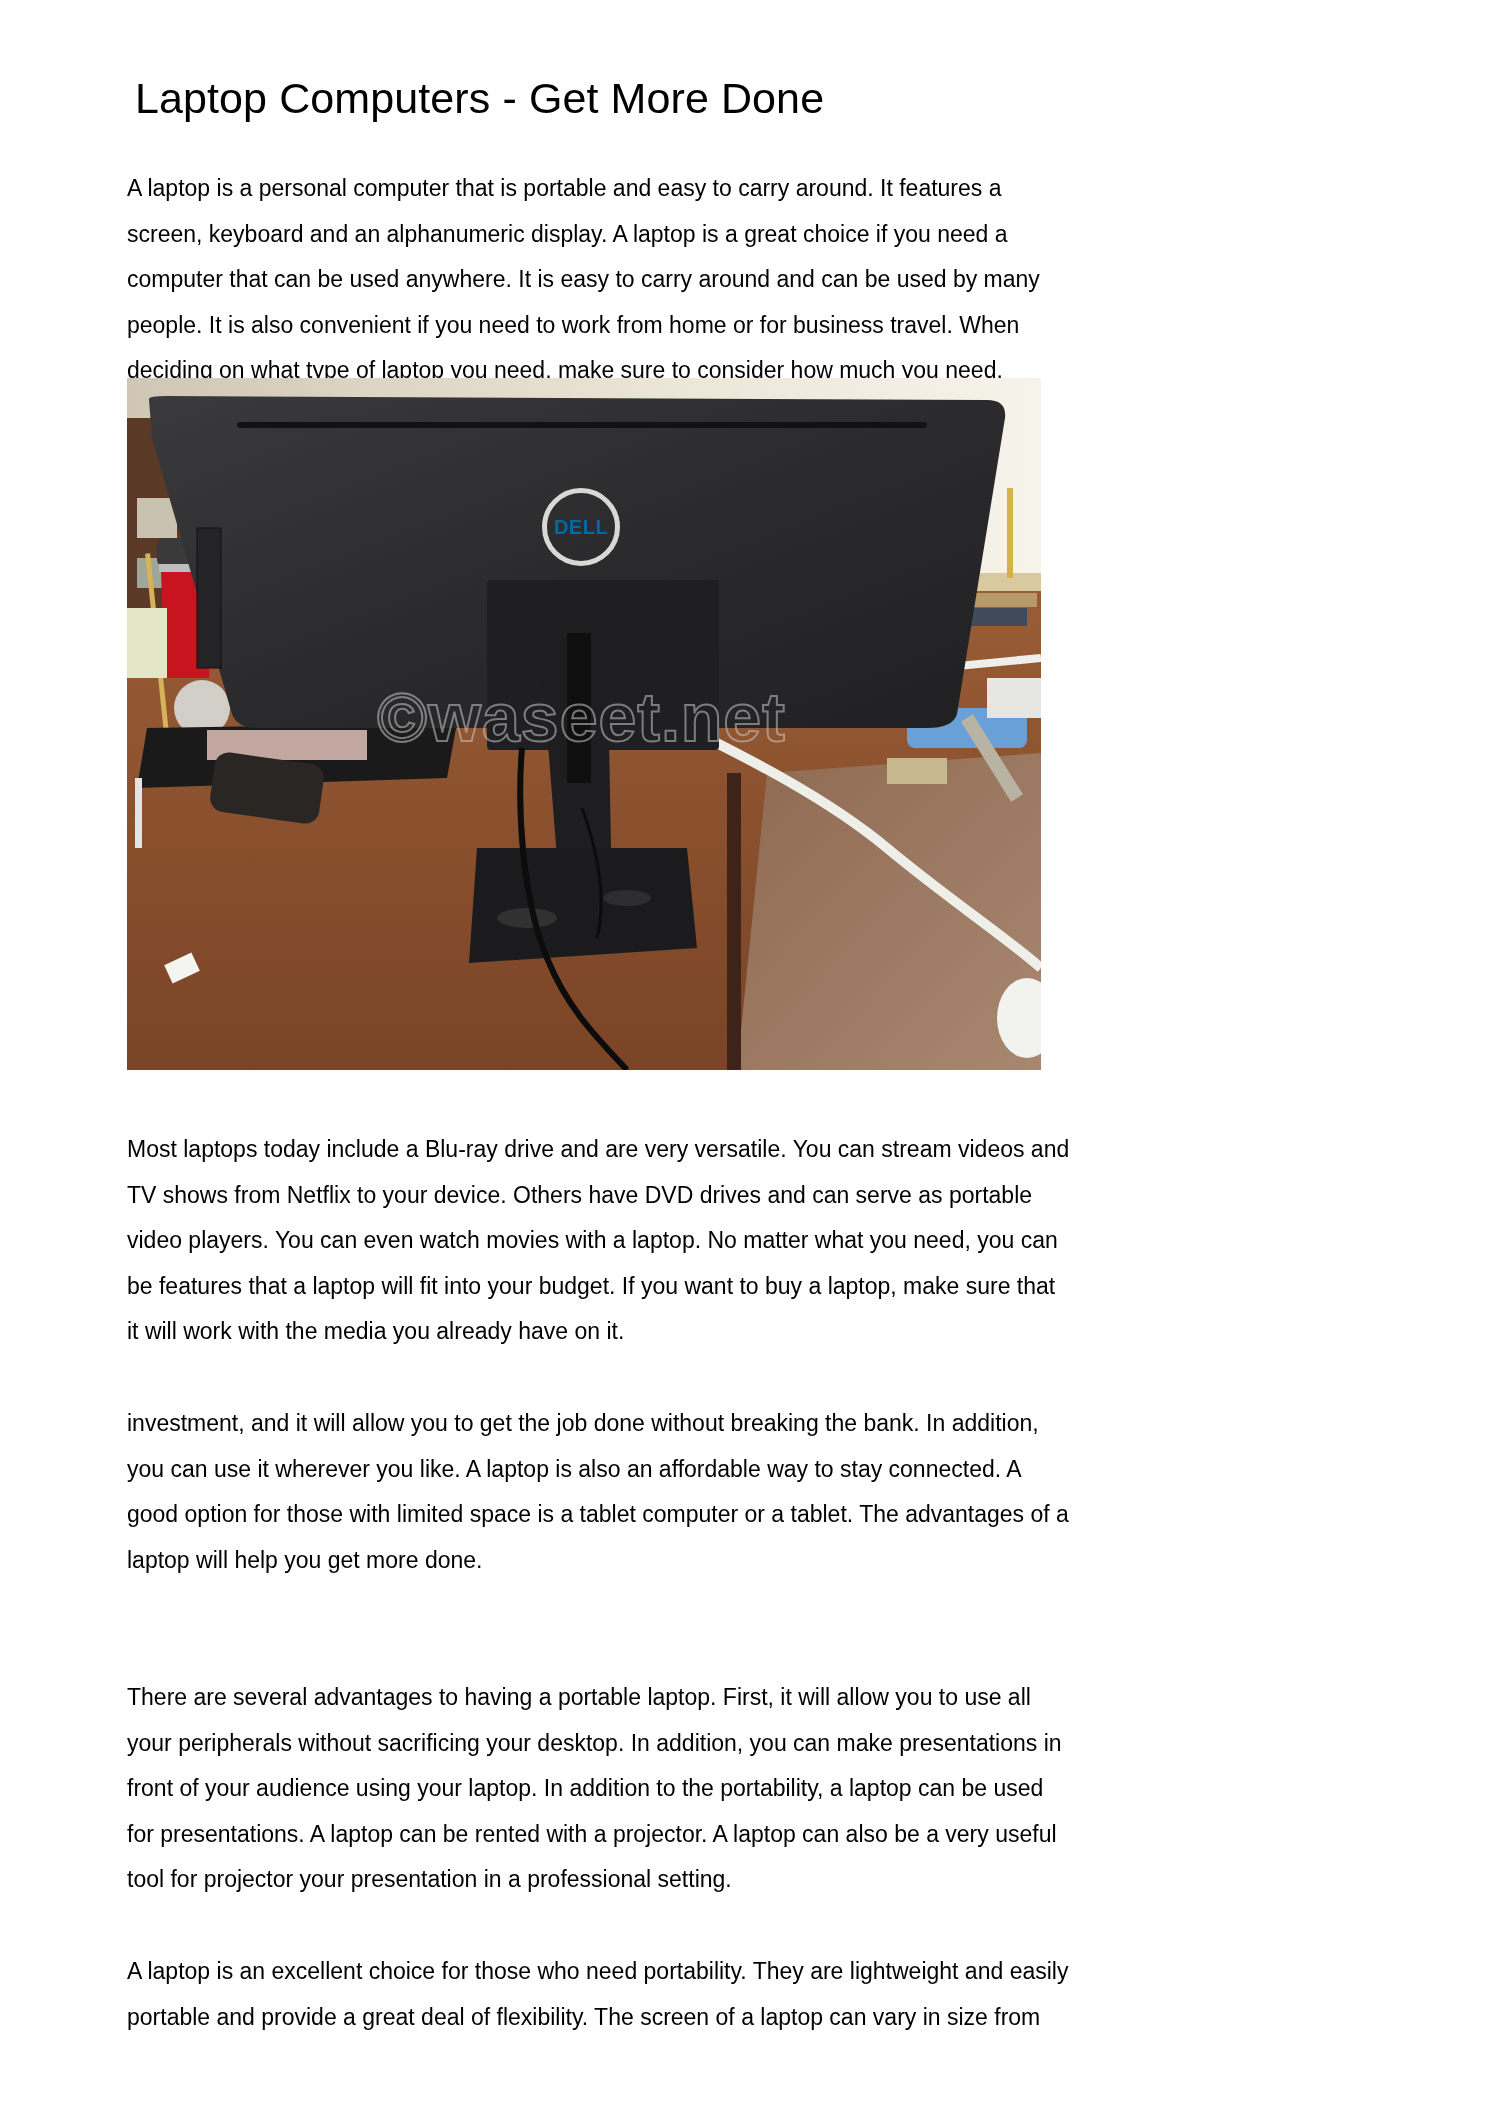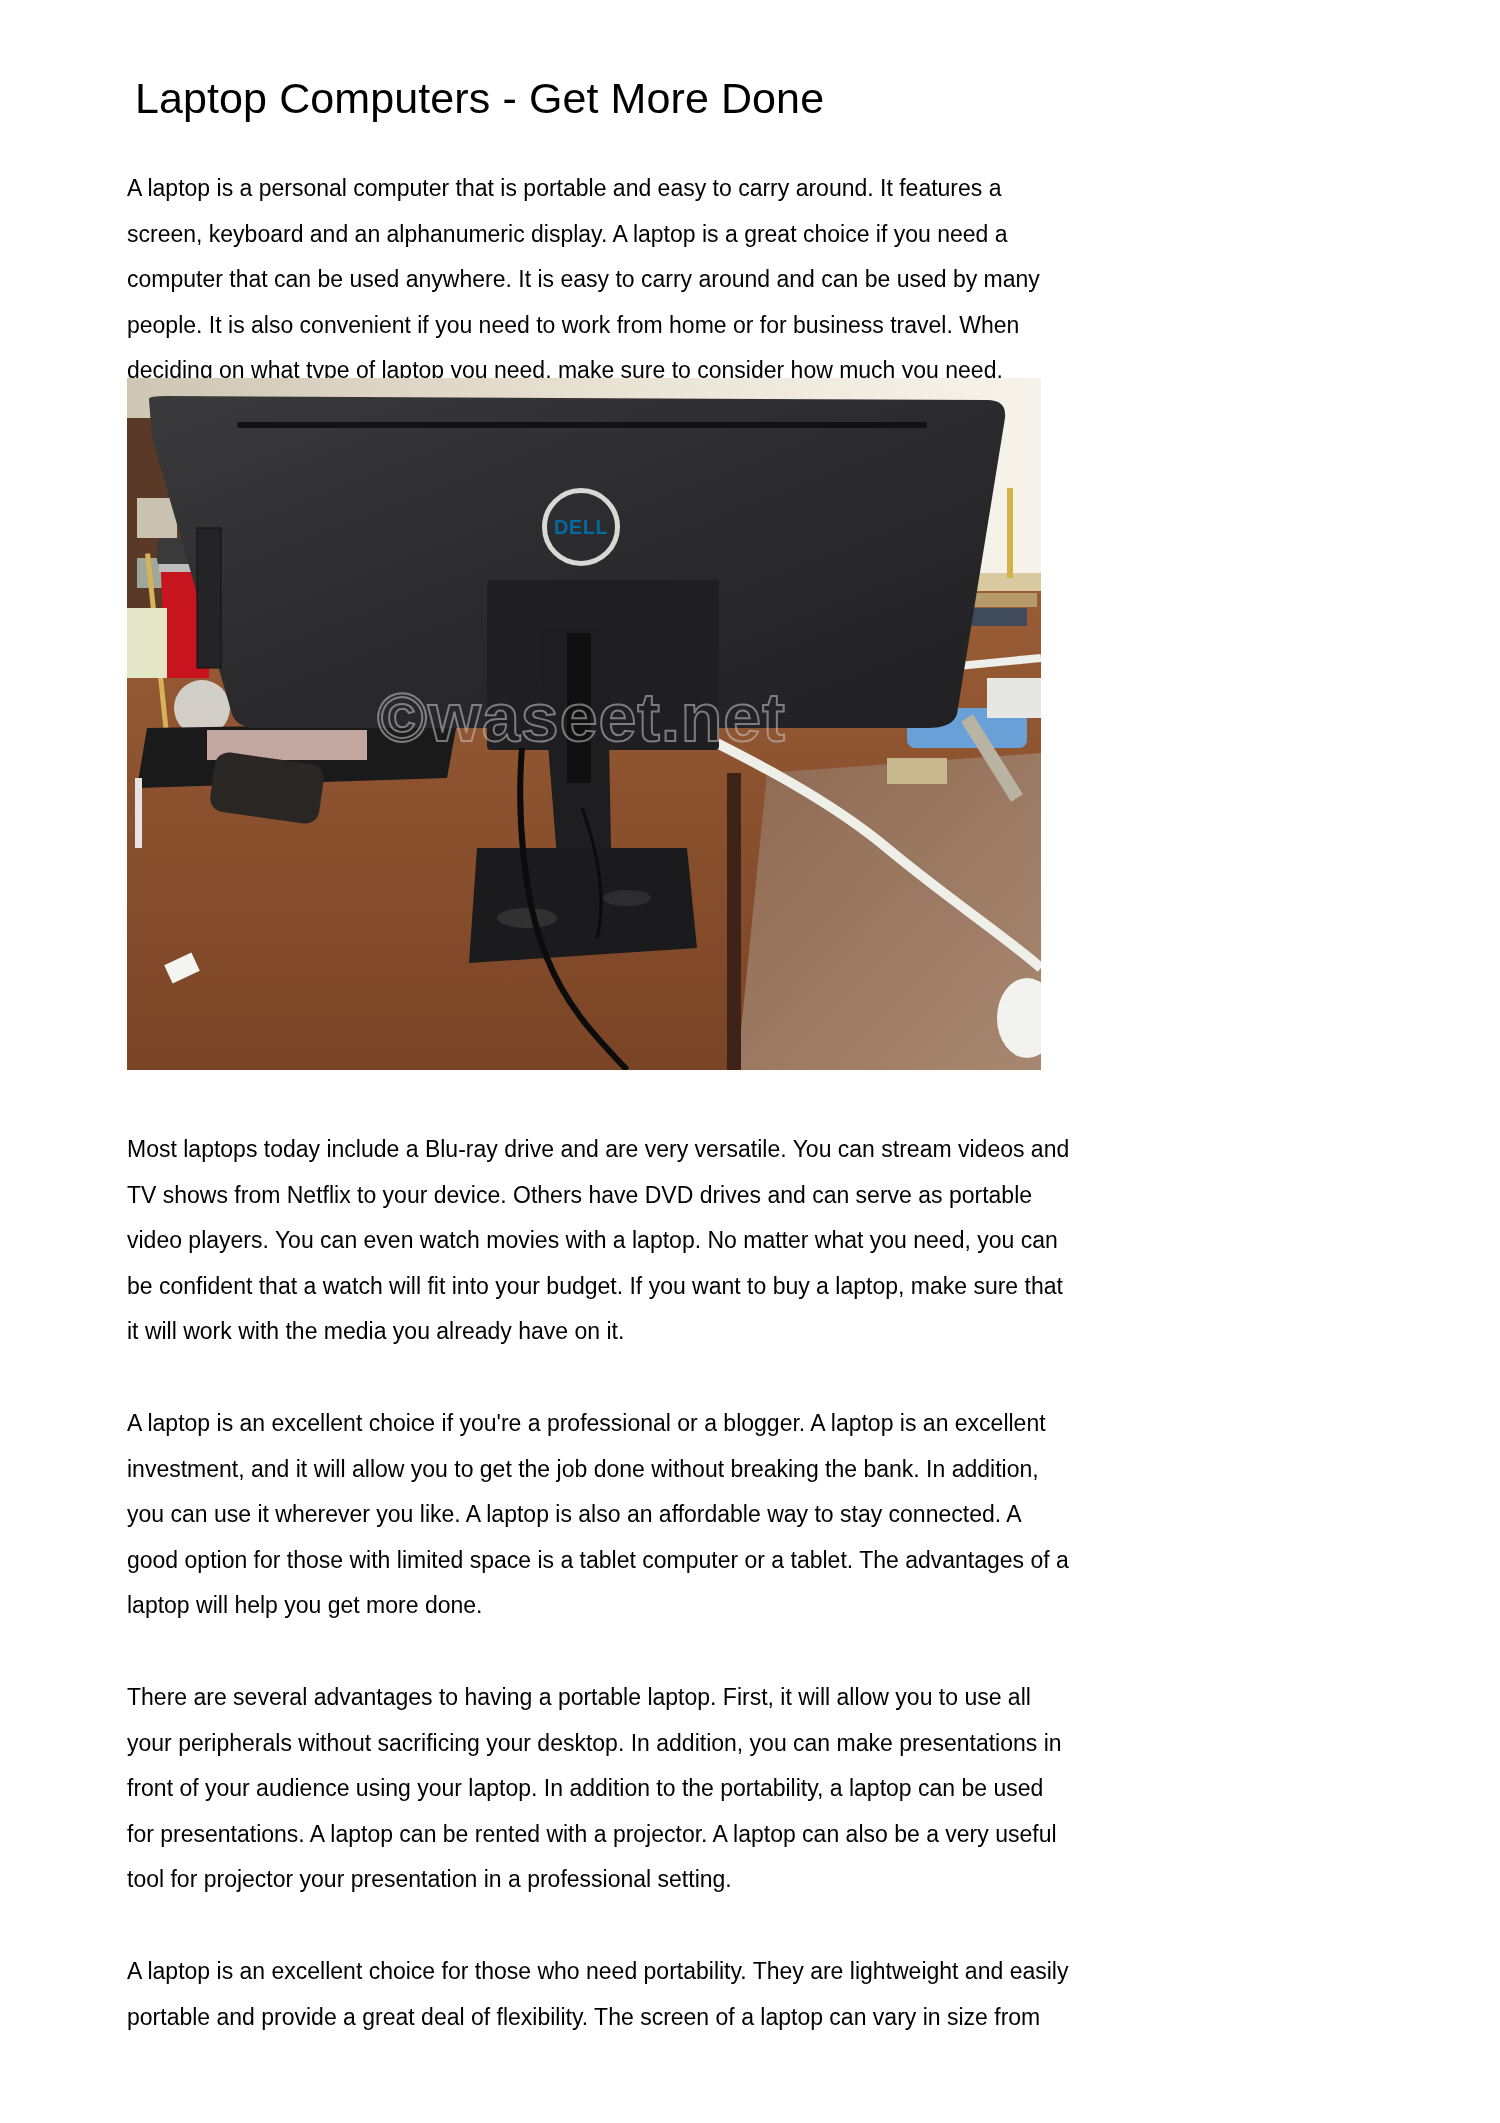--- a/index.html
+++ b/index.html
@@ -104,26 +104,25 @@
     <span class="line">screen, keyboard and an alphanumeric display. A laptop is a great choice if you need a</span>
     <span class="line">computer that can be used anywhere. It is easy to carry around and can be used by many</span>
     <span class="line">people. It is also convenient if you need to work from home or for business travel. When</span>
     <span class="line">deciding on what type of laptop you need, make sure to consider how much you need.</span>
   </p>
 
   <p class="para" id="p2">
     <span class="line">Most laptops today include a Blu-ray drive and are very versatile. You can stream videos and</span>
     <span class="line">TV shows from Netflix to your device. Others have DVD drives and can serve as portable</span>
     <span class="line">video players. You can even watch movies with a laptop. No matter what you need, you can</span>
-    <span class="line">be confident that a watch will fit into your budget. If you want to buy a laptop, make sure that</span>
+    <span class="line">be features that a laptop will fit into your budget. If you want to buy a laptop, make sure that</span>
     <span class="line">it will work with the media you already have on it.</span>
   </p>
 
   <p class="para" id="p3">
-    <span class="line">A laptop is an excellent choice if you're a professional or a blogger. A laptop is an excellent</span>
     <span class="line">investment, and it will allow you to get the job done without breaking the bank. In addition,</span>
     <span class="line">you can use it wherever you like. A laptop is also an affordable way to stay connected. A</span>
     <span class="line">good option for those with limited space is a tablet computer or a tablet. The advantages of a</span>
     <span class="line">laptop will help you get more done.</span>
   </p>
 
   <p class="para" id="p4">
     <span class="line">There are several advantages to having a portable laptop. First, it will allow you to use all</span>
     <span class="line">your peripherals without sacrificing your desktop. In addition, you can make presentations in</span>
     <span class="line">front of your audience using your laptop. In addition to the portability, a laptop can be used</span>

